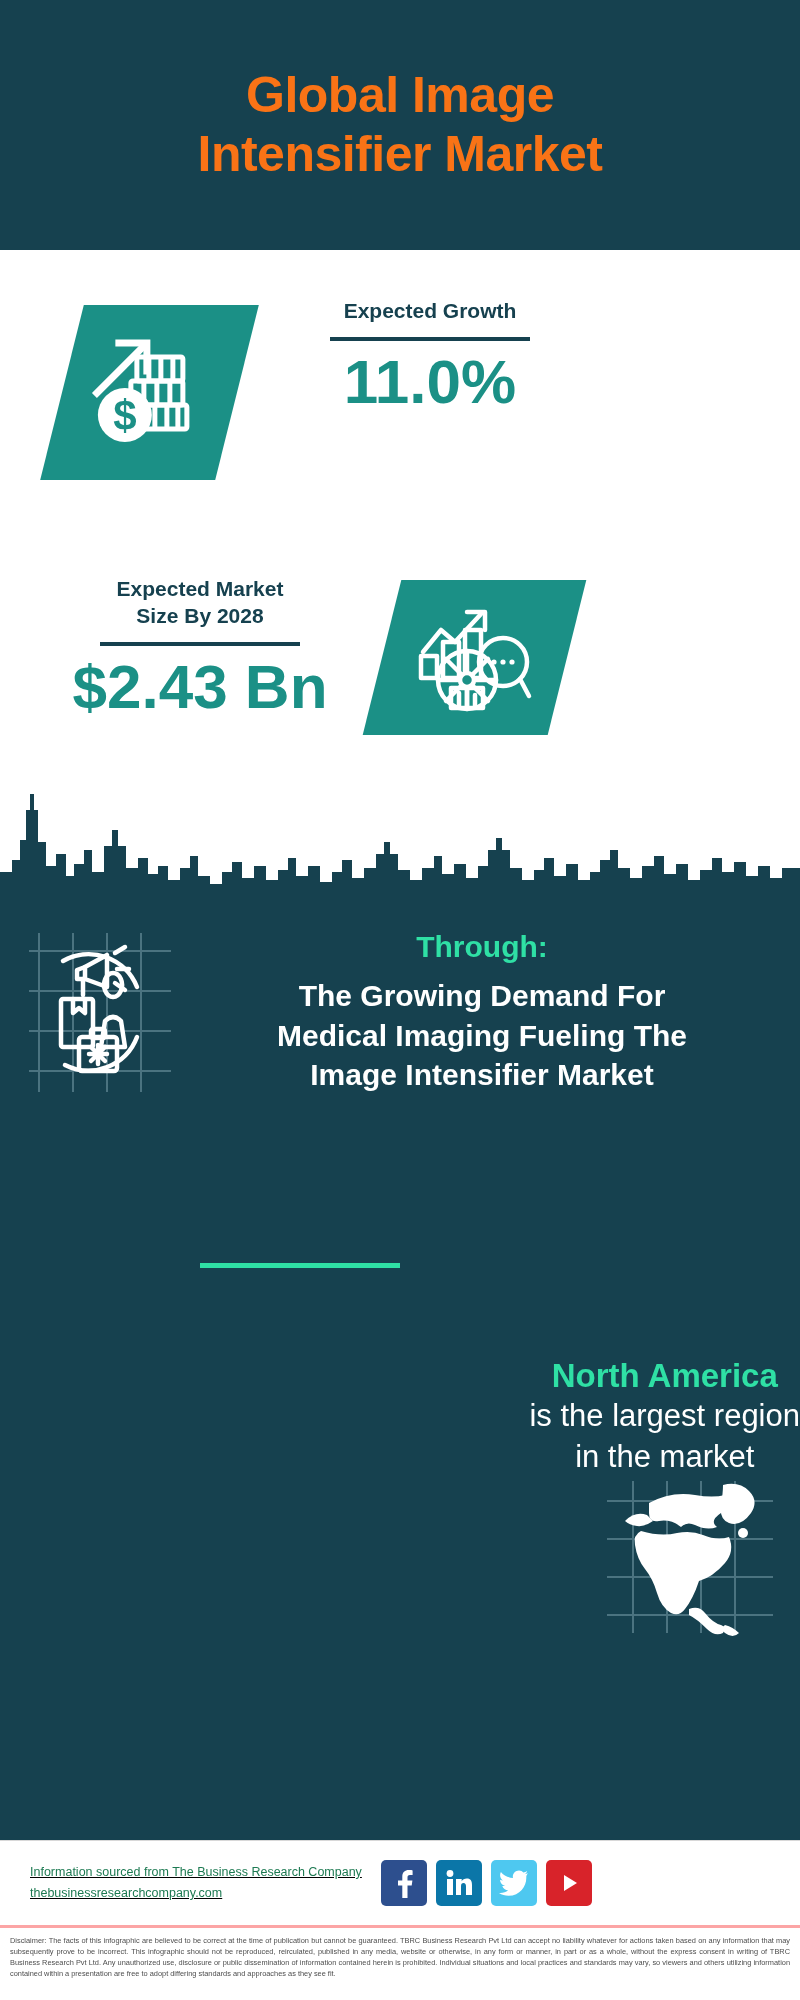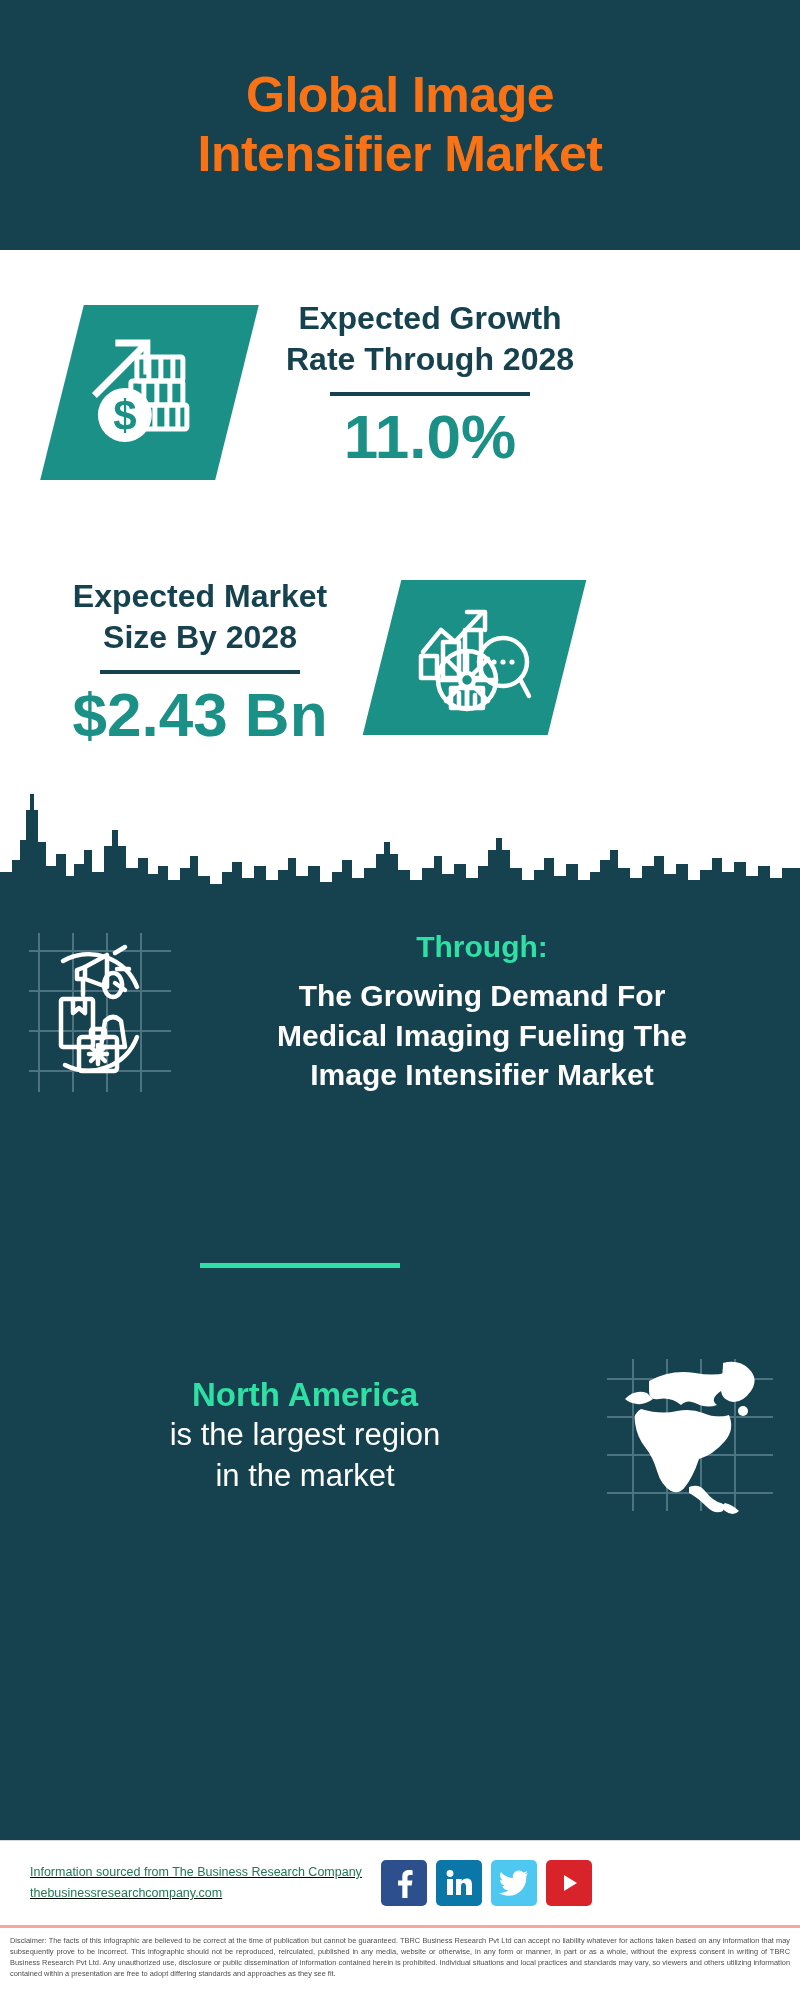--- a/index.html
+++ b/index.html
@@ -38,21 +38,21 @@
     display:flex; align-items:center; justify-content:center;
   }
   .para svg { transform:skewX(14deg); }
 
   .para-1 { left:62px; top:55px; width:175px; height:175px; }
   .para-2 { left:382px; top:330px; width:185px; height:155px; }
 
   .stat-block { position:absolute; text-align:center; }
   .stat-label {
     color:#16414f;
-    font-size:32px;
+    font-size:21px;
     font-weight:bold;
     line-height:1.28;
   }
   .stat-rule {
     height:4px; background:#16414f; margin:12px auto 0 auto; width:200px;
   }
   .stat-value {
     color:#1b9086;
     font-size:62px;
     font-weight:bold;
@@ -86,21 +86,21 @@
   }
 
   .mint-rule {
     position:absolute; left:200px; top:483px; width:200px; height:5px;
     background:#2fe0a5;
   }
 
   
   .region-row {
     position:absolute; left:0; top:575px; width:800px;
-    display:flex; align-items:center;
+    display:flex; align-items:flex-end;flex-direction:column;
   }
   .region-text { flex:1; text-align:center; padding-left:30px; }
   .region-name { color:#2fe0a5; font-size:33px; font-weight:bold; line-height:1.25; }
   .region-sub  { color:#ffffff; font-size:31px; font-weight:normal; line-height:1.3; }
   .region-map  { width:220px; flex:0 0 220px; display:flex; justify-content:center; }
 
   
   .footer {
     position:absolute; left:0; top:1840px; width:800px; height:85px;
     background:#ffffff;
@@ -168,21 +168,20 @@
           <line x1="91" y1="72" x2="91" y2="96"></line>
         </g>
         <circle cx="38" cy="82" r="27" fill="#ffffff"></circle>
         <text x="38" y="97" font-family="Liberation Sans, sans-serif" font-size="42" font-weight="bold" fill="#1b9086" text-anchor="middle">$</text>
       </svg>
     </div>
 
     <div class="stat-block block-growth">
       <div class="stat-label">
         <div>Expected Growth</div>
-        <div>Rate Through 2028</div>
       </div>
       <div class="stat-rule"></div>
       <div class="stat-value">11.0%</div>
     </div>
 
     <div class="stat-block block-size">
       <div class="stat-label">
         <div>Expected Market</div>
         <div>Size By 2028</div>
       </div>

